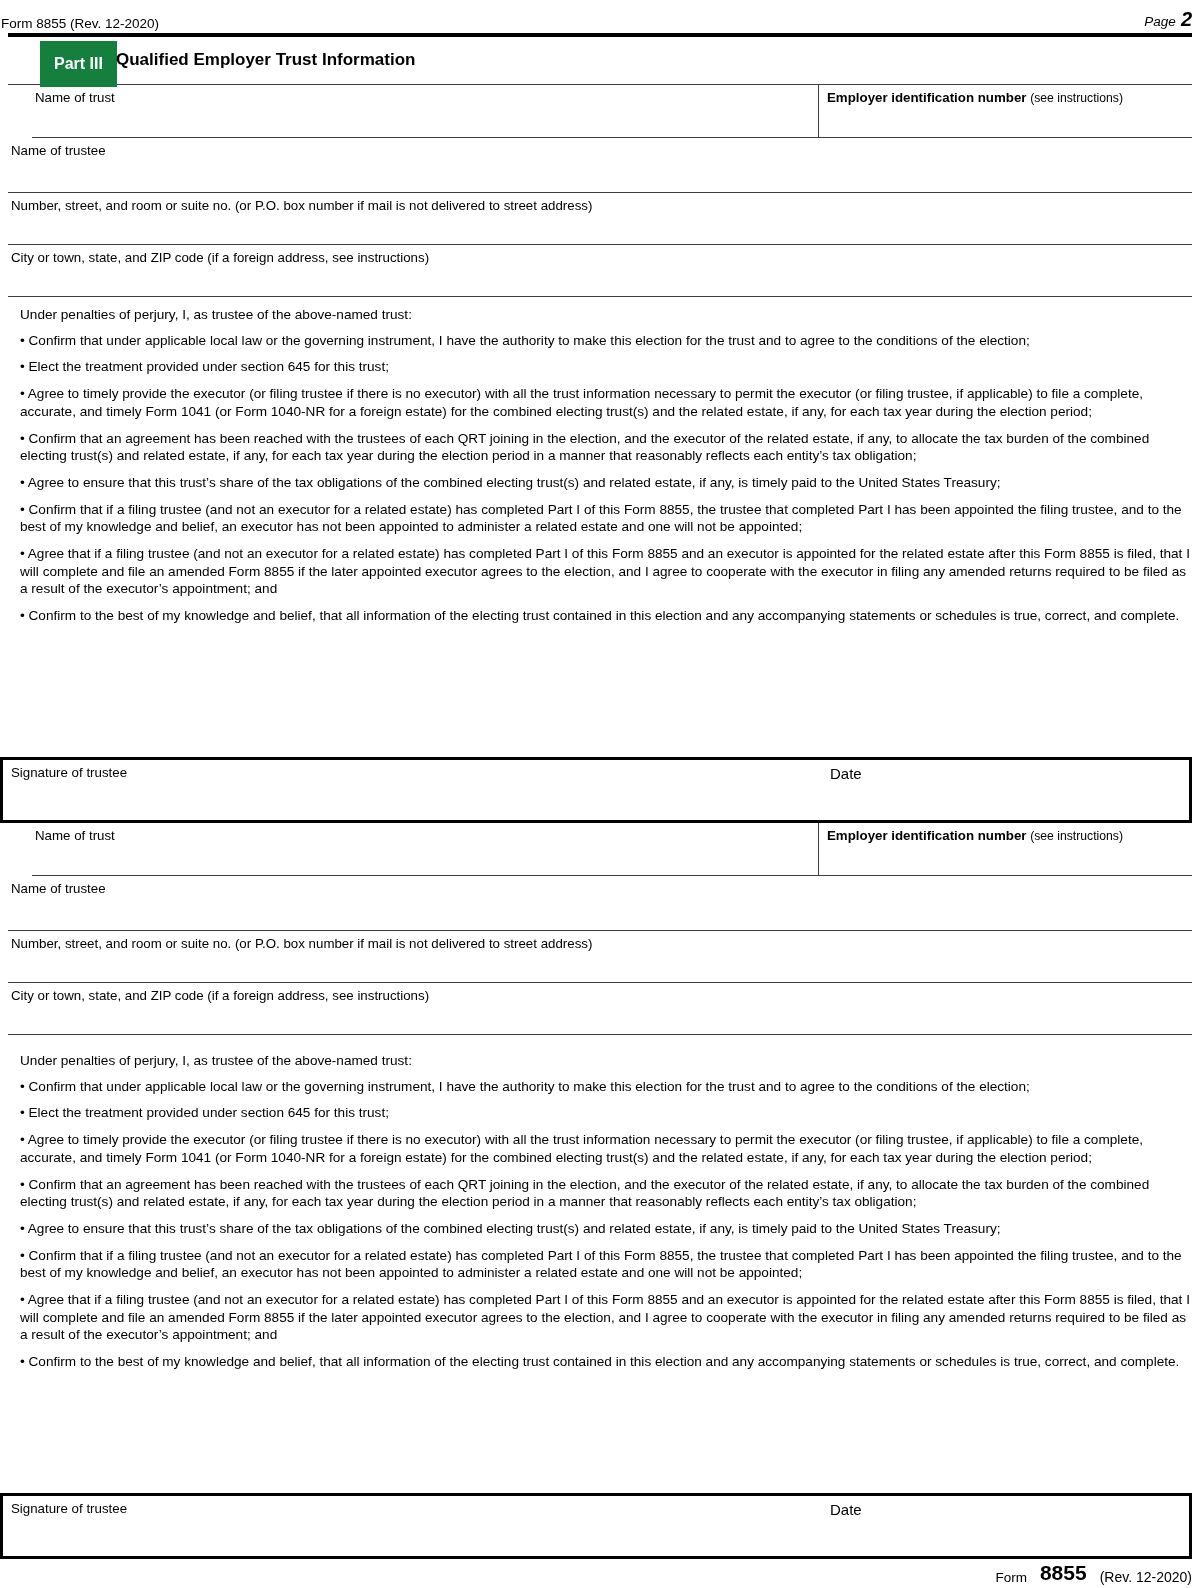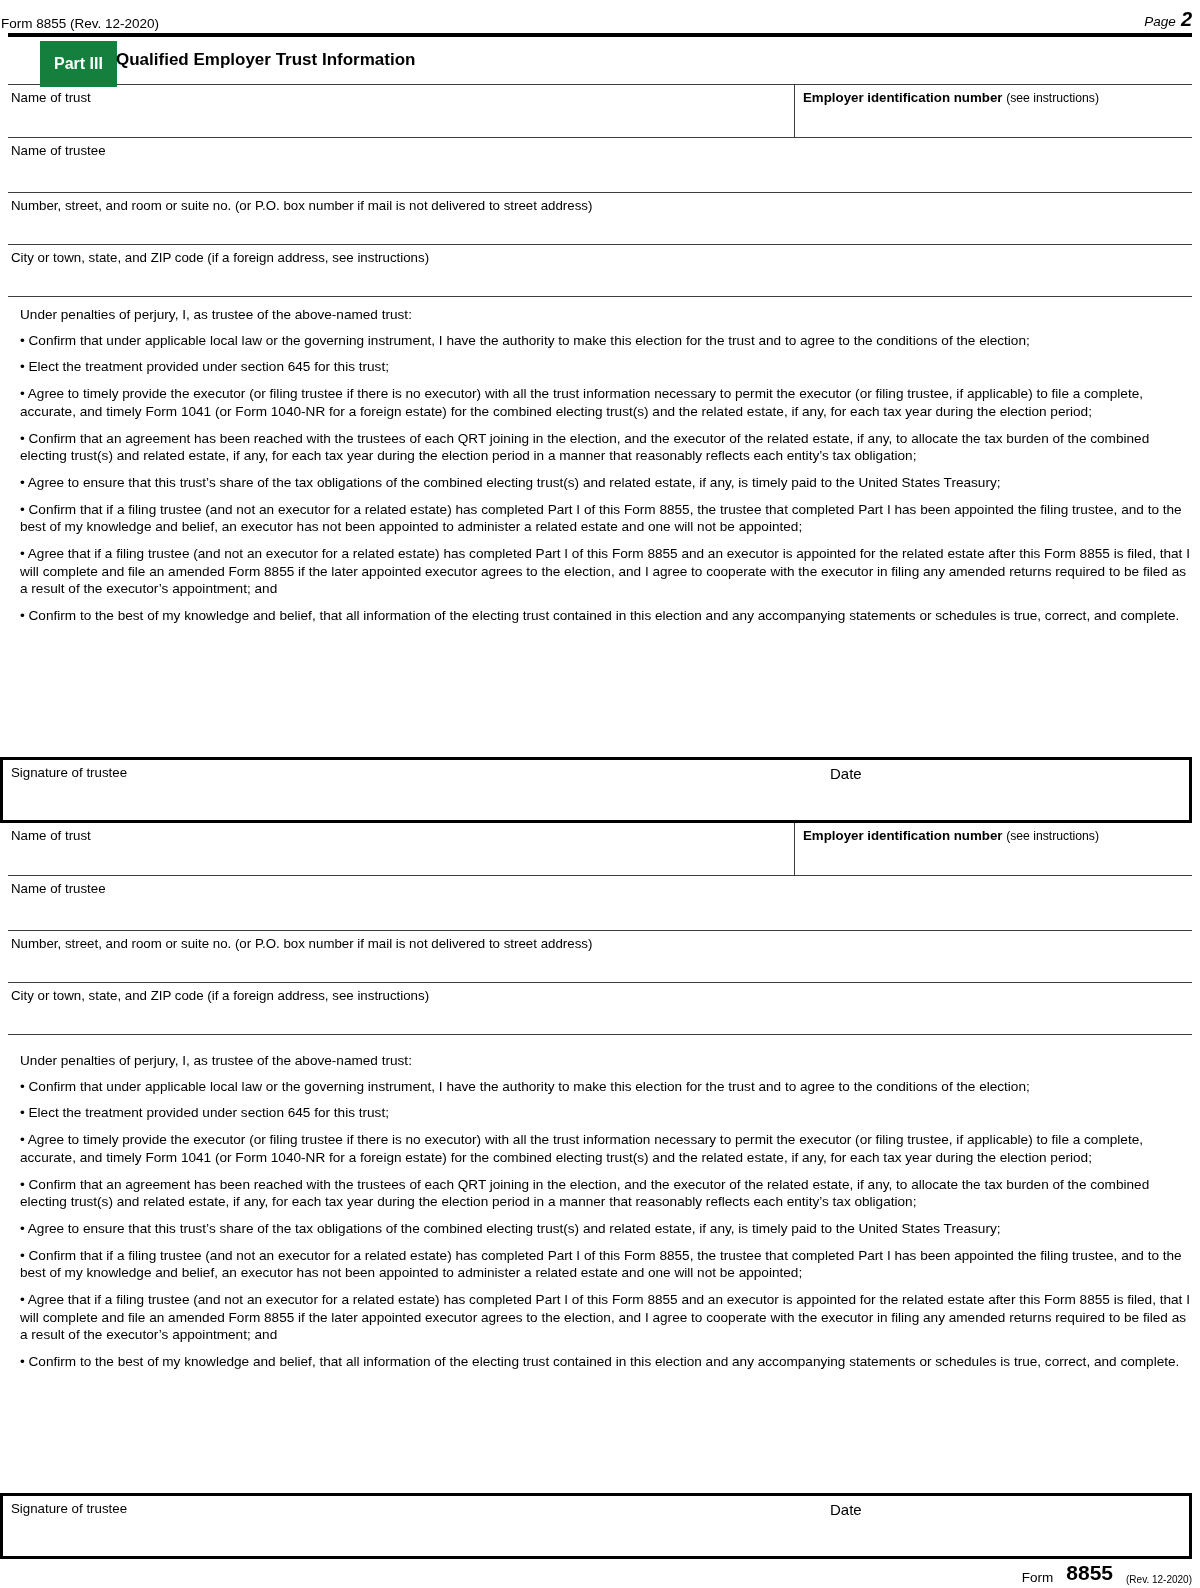--- a/index.html
+++ b/index.html
@@ -20,21 +20,21 @@
   .part-box { position:absolute; left:0; top:4px; width:77px; height:46px; background:#15803d; color:#fff;
               font-weight:bold; font-size:16px; display:flex; align-items:center; justify-content:center;margin-left:32px; }
   .part-title { position:absolute; left:108px; top:13px; font-size:17px; font-weight:bold; }
 
   
   .fieldgrid { position:absolute; left:8px; right:8px; }
   .fg1 { top:85px; }
   .fg2 { top:823px; }
   .frow { position:relative; border-bottom:1px solid #3d3d3d; box-sizing:border-box; }
   .h53 { height:53px; } .h55 { height:55px; } .h52 { height:52px; }
-  .frow-split { display:flex; }
+  .frow-split { display:flex;margin-left:24px; }
   .fcell { position:relative; box-sizing:border-box; }
   .fcell-trust { width:787px; border-right:1px solid #3d3d3d; }
   .fcell-ein { flex:1; padding-left:8px; }
   .flabel { font-size:13.3px; padding:5px 0 0 3px; }
   .flabel-ein { font-size:13.3px; font-weight:bold; padding:5px 0 0 0; }
   .fnote { font-weight:normal; font-size:12.2px; }
   .fill { position:absolute; left:0; right:0; top:23px; bottom:1px; cursor:text; }
 
   
   .perjury { position:absolute; left:20px; right:8px; font-size:13.6px; line-height:17.7px; overflow:hidden; }
@@ -47,21 +47,21 @@
   .sigbox { position:absolute; left:0; right:8px; height:66px; border:3px solid #000; box-sizing:border-box; }
   .sb1 { top:757px; } .sb2 { top:1493px; }
   .sig-label { position:absolute; left:8px; top:5px; font-size:13.3px; }
   .date-label { position:absolute; left:827px; top:5px; font-size:15px; }
   .sig-fill { position:absolute; left:0; top:24px; bottom:0; width:818px; cursor:text; }
   .date-fill { position:absolute; left:820px; top:24px; bottom:0; right:0; cursor:text; }
 
   
   .page-footer { position:absolute; right:8px; top:1561px; display:flex; align-items:flex-end; font-size:13.5px; }
   .footer-num { font-size:21px; font-weight:bold; margin:0 13px; }
-  .footer-rev { font-size:10px; }
+  .footer-rev { font-size:14px; }
 </style>
 </head>
 <body>
 
 <div class="page">
 
   <div class="hdr">
     <span>Form 8855 (Rev. 12-2020)</span>
     <span class="hdr-right">
       <span>Page</span>

